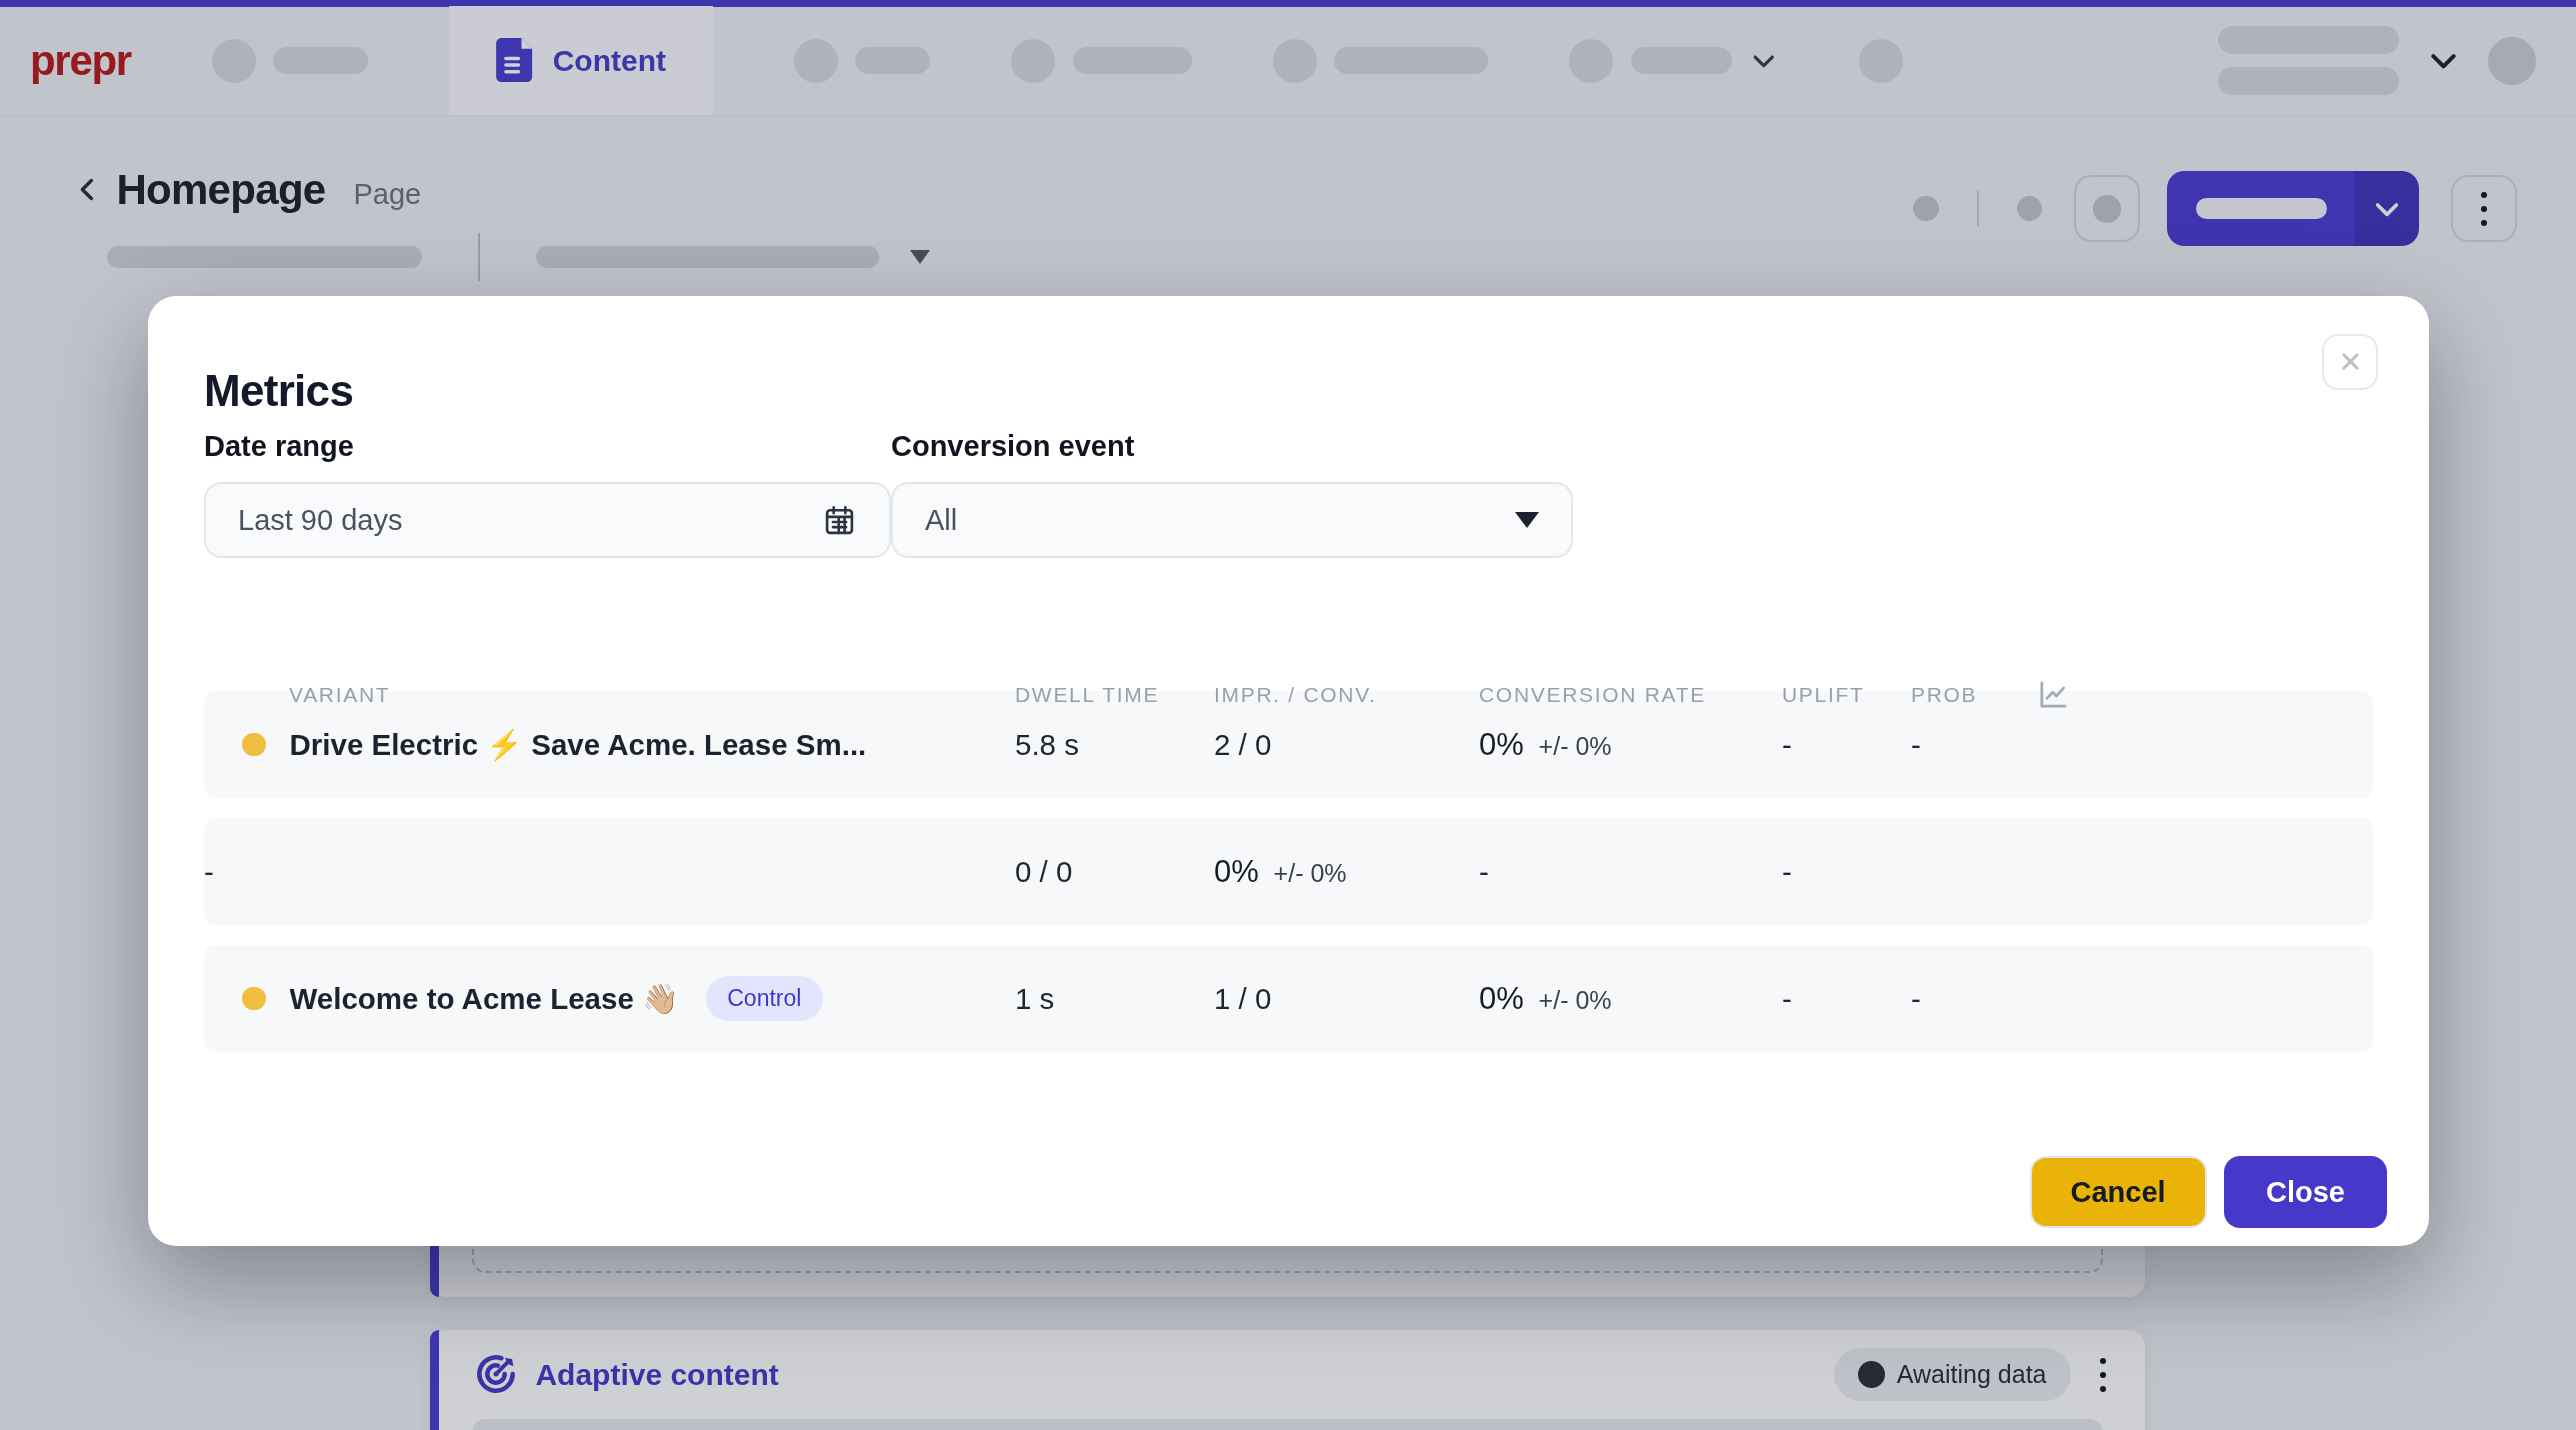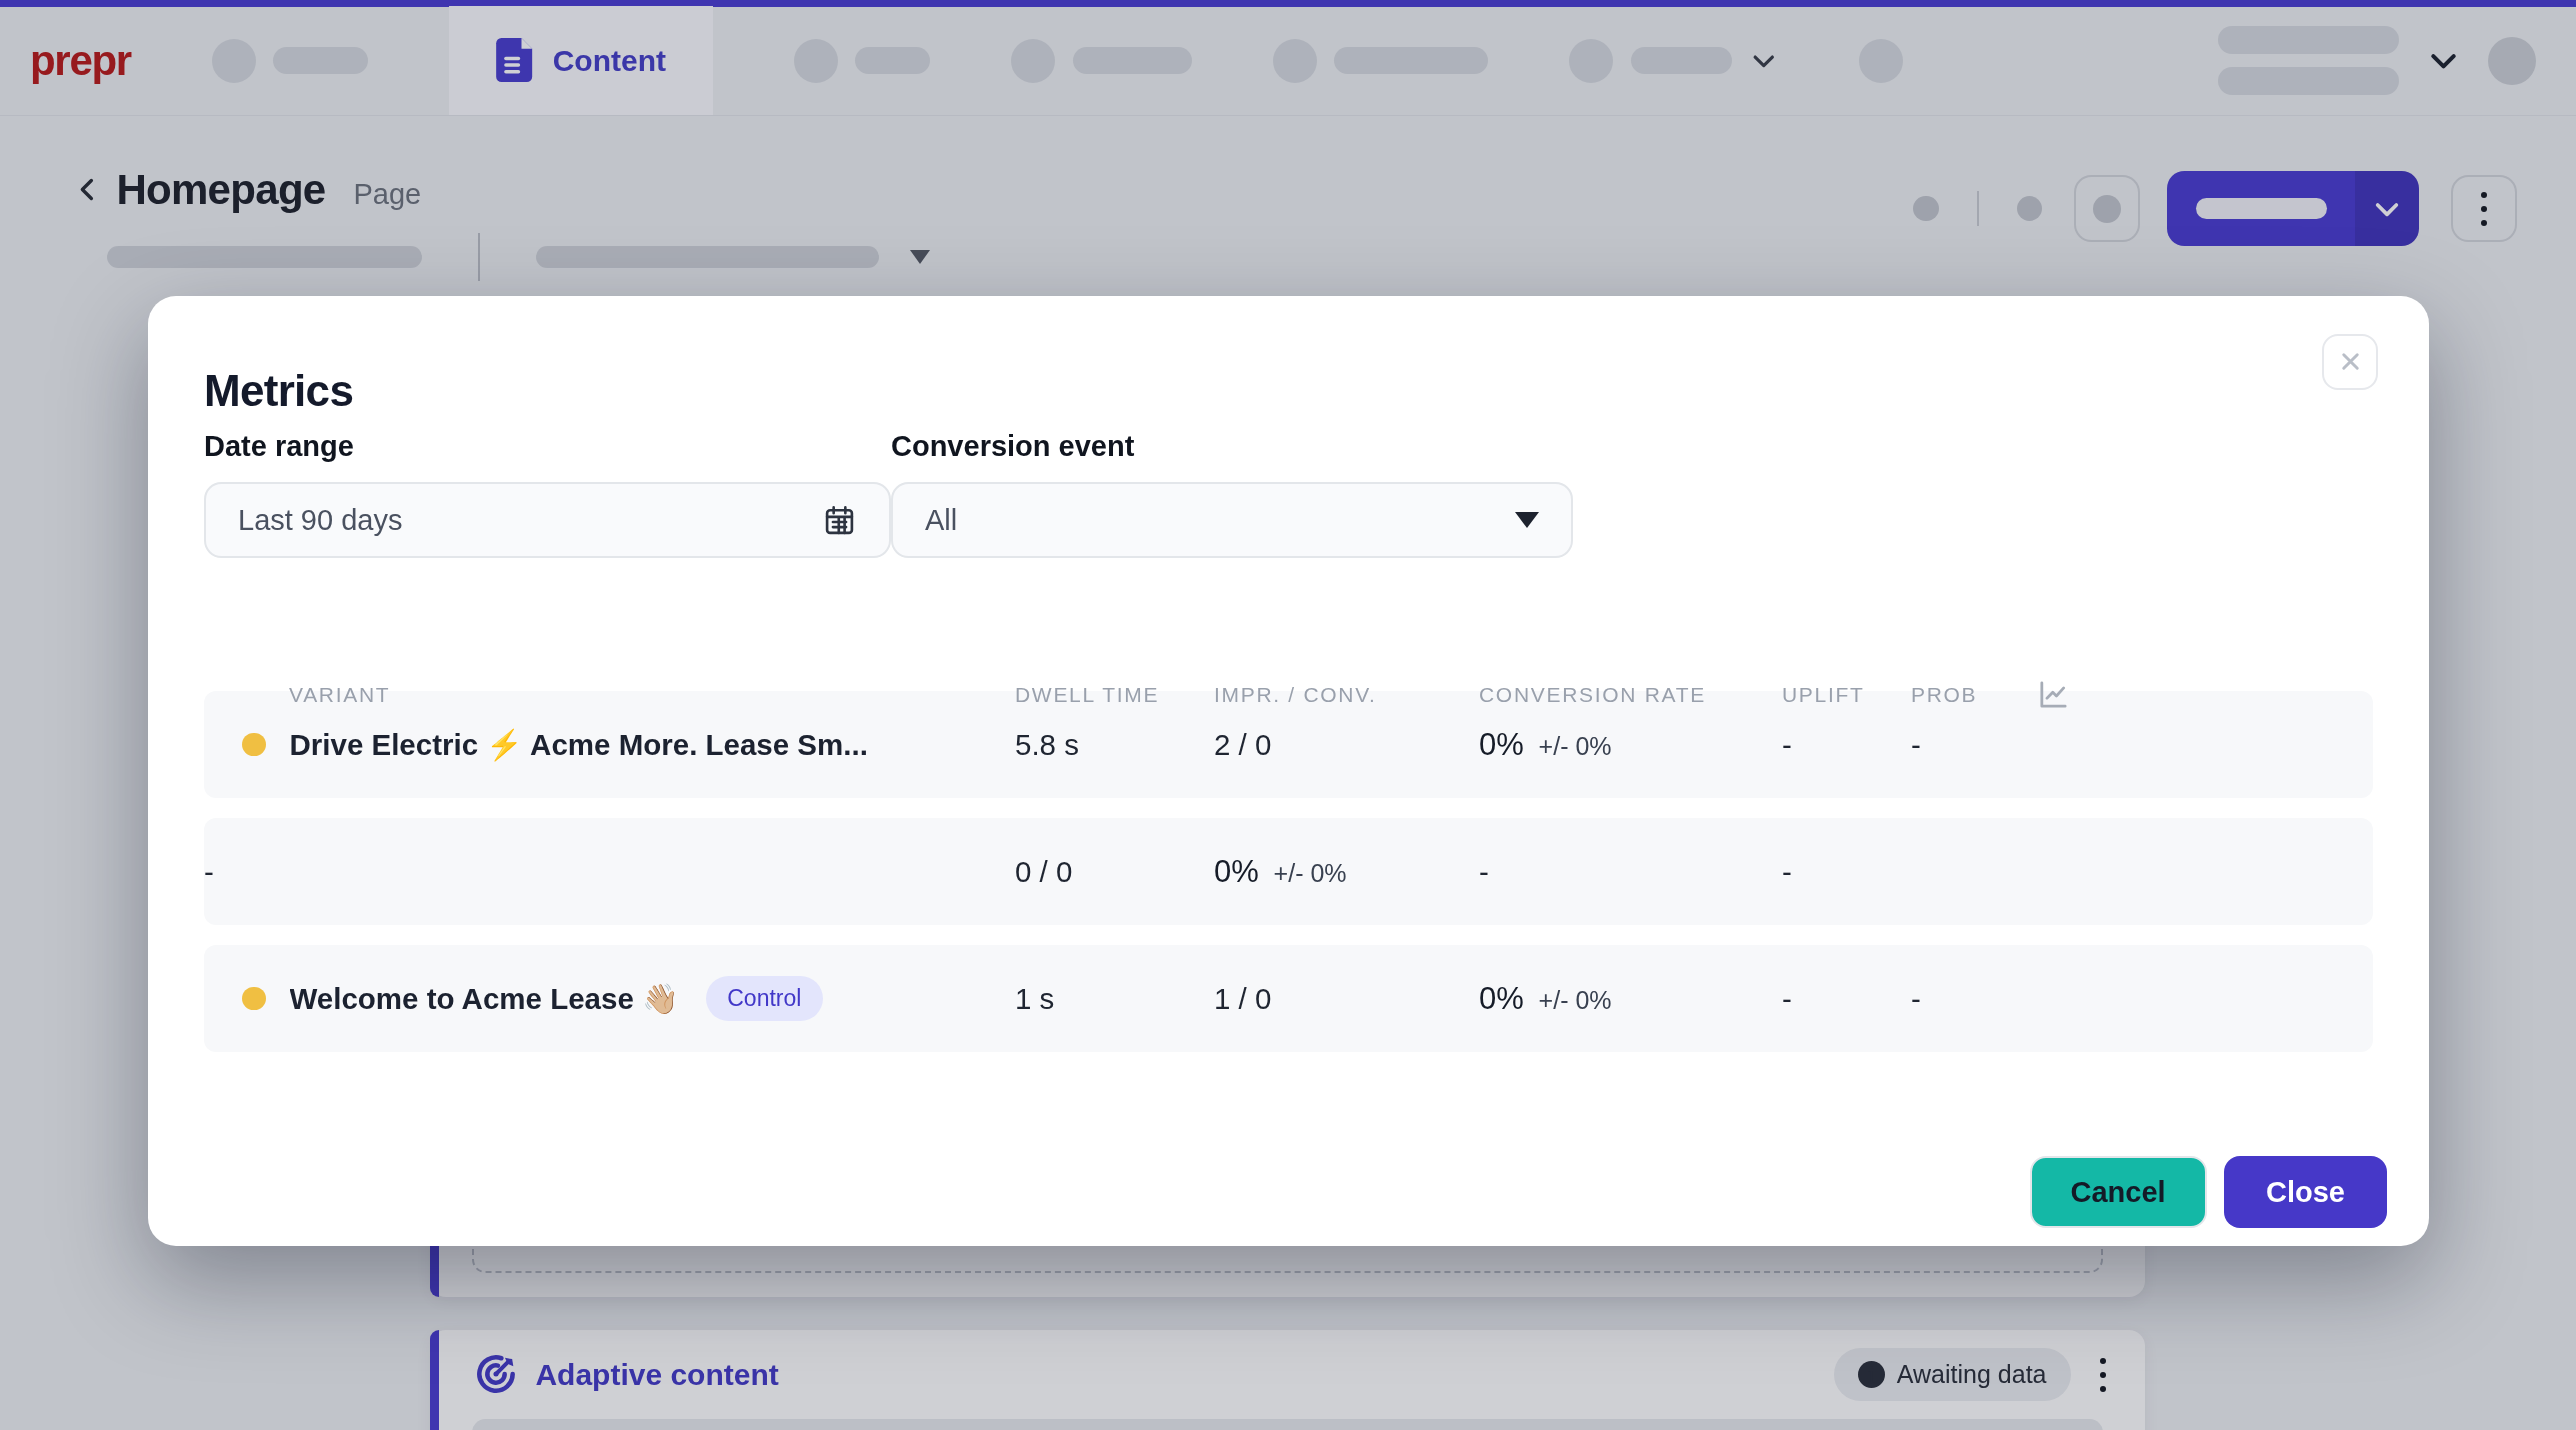--- a/index.html
+++ b/index.html
@@ -120,21 +120,21 @@
     font-size:23px; font-weight:500; padding:9.4px 21.5px; border-radius:670px;
   }
   .val { font-size:29.5px; color:#1f2531; }
   .cell-conv { display:flex; align-items:baseline; gap:14.8px; }
   .conv-main { font-size:31px; font-weight:500; color:#161c28; }
   .conv-margin { font-size:25px; color:#394150; }
   .minibar { width:6.7px; height:28px; background:#4c40d6; border-radius:2px; box-shadow:-2.7px 0 0 rgba(76,64,214,0.18); }
 
   .modal-footer { position:absolute; right:42px; bottom:18px; display:flex; gap:17.4px; }
   .btn { height:72px; border-radius:16px; font-size:29px; font-weight:700; display:flex; align-items:center; justify-content:center; }
-  .btn-cancel { background:#14b8a6; border:2px solid #e3e6ea; color:#141a27; padding:0 39px; }
+  .btn-cancel { background:#eab308; border:2px solid #e3e6ea; color:#141a27; padding:0 39px; }
   .btn-primary { background:#4638c8; border:none; color:#ffffff; padding:0 42px; }
 </style>
 </head>
 <body>
 
 <div>
   <div class="top-stripe"></div>
 
   <div class="navbar">
     <div class="logo">prepr</div>
@@ -322,21 +322,21 @@
         <svg width="35" height="35" viewBox="0 0 24 24" fill="none" stroke="#a6acb6" stroke-width="1.9" stroke-linecap="round" stroke-linejoin="round">
           <path d="M4 4 v16 h16"></path>
             <path d="M7.5 14.5 l4 -4 2.5 2.5 5 -5.5"></path>
         </svg>
       </div>
     </div>
 
     <div class="trow">
       <div class="cell-variant">
         <span class="vdot"></span>
-        <span class="vname">Drive Electric ⚡ Acme More. Lease Sm...</span>
+        <span class="vname">Drive Electric ⚡ Save Acme. Lease Sm...</span>
       </div>
       <div class="val">5.8 s</div>
       <div class="val">2 / 0</div>
       <div class="cell-conv">
         <span class="conv-main">0%</span>
         <span class="conv-margin">+/- 0%</span>
       </div>
       <div class="val">-</div>
       <div class="val">-</div>
       <div><span class="minibar"></span></div>

